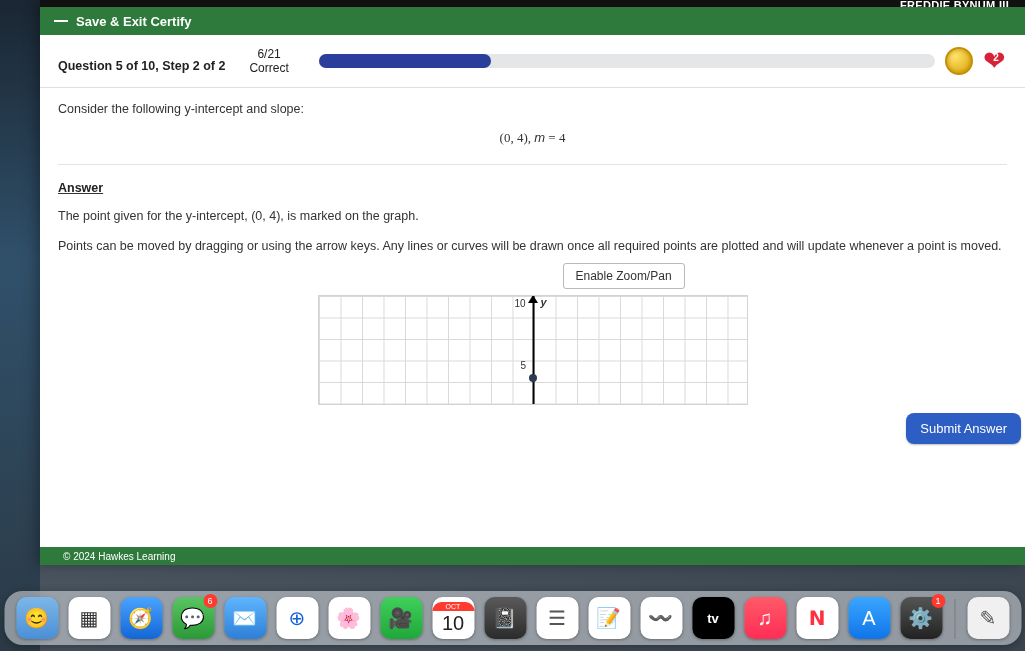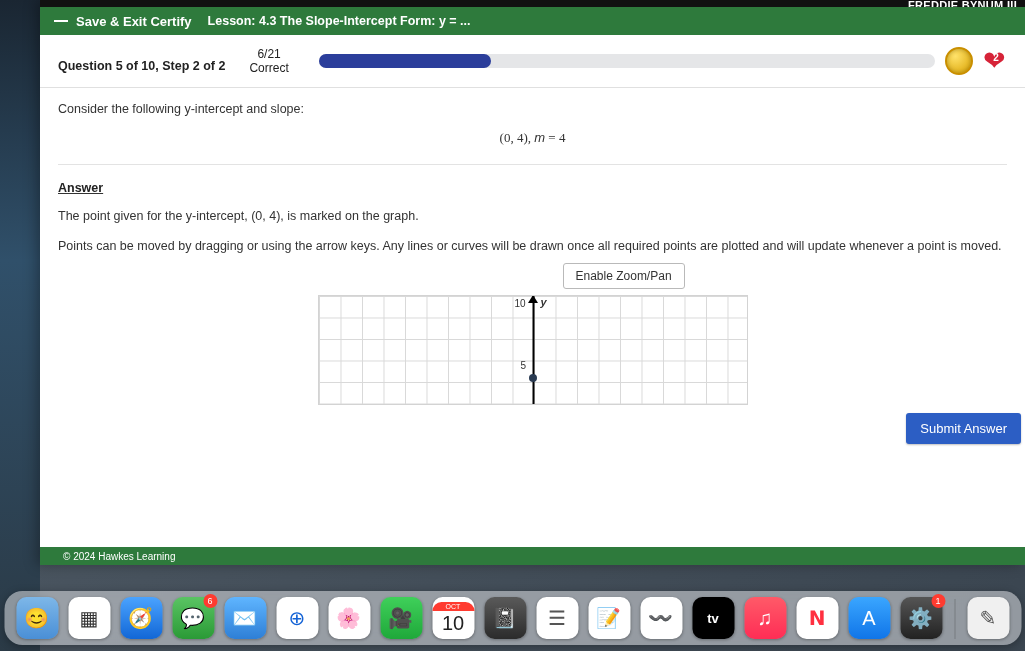--- a/index.html
+++ b/index.html
@@ -1,19 +1,19 @@
 <!DOCTYPE html>
 <html><head>
 <meta charset="utf-8">
 <style>
   * { margin: 0; padding: 0; box-sizing: border-box; font-family: Arial, Helvetica, sans-serif; }
   body { width: 1025px; height: 651px; background: linear-gradient(135deg, #2a3a4a 0%, #4a5560 30%, #3a4550 100%); overflow: hidden; position: relative; }
   .window { position: absolute; top: 0; left: 40px; right: 0; height: 565px; background: #fff; box-shadow: -4px 0 12px rgba(0,0,0,0.3); }
   .top-dark { background: #111; height: 7px; position: relative; }
-  .top-user { position:absolute; right: 8px; top: -1px; color:#fff; font-size:11px; font-weight:bold; letter-spacing:0.3px;padding-left:7px;}
+  .top-user { position:absolute; right: 16px; top: -1px; color:#fff; font-size:11px; font-weight:bold; letter-spacing:0.3px;padding-left:7px;}
   .green-bar { background: #2e7a3c; height: 28px; display: flex; align-items: center; color: #fff; padding: 0 14px; position: relative; }
   .green-bar .sep { width: 14px; height: 2px; background:#fff; margin-right:8px; }
   .green-bar .save { font-size: 13px; font-weight: bold; margin-right: 16px; }
   .green-bar .lesson { font-size: 12.5px; font-weight: bold; }
   .header-row { display:flex; align-items:center; padding: 10px 14px 4px 18px; gap: 10px; }
   .q-title { font-size: 12.5px; font-weight: bold; color:#222; flex: 0 0 auto; padding-top:10px; }
   .correct-box { margin-left:auto; text-align:center; font-size:12px; color:#222; padding:2px 14px; border-radius:3px; }
   .progress-wrap { flex:1; height:14px; background:#e5e6e8; border-radius:8px; position:relative; margin-left:6px; }
   .progress-fill { position:absolute; left:0; top:0; bottom:0; width:28%; background:#2b3e9b; border-radius:8px; }
   .coin { width:28px; height:28px; border-radius:50%; background: radial-gradient(circle at 35% 30%, #ffe26a, #d9a200); border:2px solid #c98f00; box-shadow: inset 0 0 4px rgba(0,0,0,0.25); }
@@ -37,21 +37,21 @@
   .graph-area { margin-top:8px; position:relative; display:flex; flex-direction:column; align-items:center;}
   .zoom-btn { position:absolute; left:50%; transform:translateX(30px); top:0; border:1px solid #b9b9b9; background:#fff; color:#333; font-size:12px; padding:5px 12px; border-radius:3px; cursor:pointer;}
   .grid-box { margin-top:32px; width:430px; height:110px; border:1px solid #d3d3d3; position:relative; background-image: linear-gradient(#d9d9d9 1px, transparent 1px), linear-gradient(90deg, #d9d9d9 1px, transparent 1px); background-size: 21.5px 21.5px; overflow:hidden;}
   .axis-y { position:absolute; left:50%; top:0; bottom:0; width:2px; background:#000; transform:translateX(-0.5px); }
   .arrow-up { position:absolute; left:50%; top:-1px; transform:translateX(-50%); width:0; height:0; border-left:5px solid transparent; border-right:5px solid transparent; border-bottom:8px solid #000;}
   .y-label { position:absolute; left:50%; top:0px; transform:translate(8px,0); font-size:11px; font-style:italic; font-weight:bold; }
   .tick10 { position:absolute; left:50%; top:2px; transform:translate(-18px,0); font-size:10px; }
   .tick5  { position:absolute; left:50%; top:64px; transform:translate(-12px,0); font-size:10px; }
   .plotted-point { position:absolute; left:50%; top:82px; transform:translate(-50%,-50%); width:8px; height:8px; background:#2a3b52; border-radius:50%; cursor:move;}
   .submit-row { text-align:right; padding:8px 4px 6px 0;}
-  .submit-btn { background:#2c5ec4; color:#fff; border:none; padding:8px 14px; font-size:13px; border-radius:3px; cursor:pointer; box-shadow:0 1px 2px rgba(0,0,0,.25);}
+  .submit-btn { background:#2c5ec4; color:#fff; border:none; padding:8px 14px; font-size:13px; border-radius:8px; cursor:pointer; box-shadow:0 1px 2px rgba(0,0,0,.25);}
   .footer-green { background:#2e7a3c; height:18px; display:flex; align-items:center; padding-left:23px; position:absolute; left:0; right:0; bottom:0;}
   .copyright { color:#fff; font-size:10px; }
   
   .dock { position:absolute; bottom:6px; left:50%; transform:translateX(-50%); background: rgba(220,222,226,0.55); border-radius:18px; padding:6px 12px; display:flex; gap:10px; align-items:flex-end; backdrop-filter: blur(6px); box-shadow: 0 2px 8px rgba(0,0,0,0.3);}
   .dock-icon { width:42px; height:42px; border-radius:10px; display:flex; align-items:center; justify-content:center; font-size:20px; color:#fff; position:relative; cursor:pointer; box-shadow: 0 1px 3px rgba(0,0,0,0.3);}
   .badge { position:absolute; top:-3px; right:-3px; background:#ff3b30; color:#fff; border-radius:50%; min-width:14px; height:14px; font-size:9px; display:flex; align-items:center; justify-content:center; padding:0 2px;}
   .dock-divider { width:1px; height:40px; background:rgba(0,0,0,0.2); margin:0 2px;}
   .cal-icon { background:#fff; flex-direction:column; color:#000; }
   .cal-icon .m { background:#ff3b30; color:#fff; font-size:7px; width:100%; text-align:center; border-radius:10px 10px 0 0; padding:1px 0;}
   .cal-icon .d { font-size:20px; font-weight:400; line-height:1.2; color:#222;}
@@ -63,21 +63,20 @@
 
 <div class="left-edge"></div>
 
 <div class="window">
   <div class="top-dark">
     <span class="top-user">FREDDIE BYNUM III</span>
   </div>
   <div class="green-bar">
     <span class="sep"></span>
     <span class="save">Save &amp; Exit Certify</span>
-    <span class="lesson">Lesson: 4.3 The Slope-Intercept Form: y = ...</span>
   </div>
 
   <div class="header-row">
     <span class="q-title">Question 5 of 10, Step 2 of 2</span>
     <div class="correct-box">
       <div>6/21</div>
       <div>Correct</div>
     </div>
     <div class="progress-wrap">
       <div class="progress-fill"></div>

